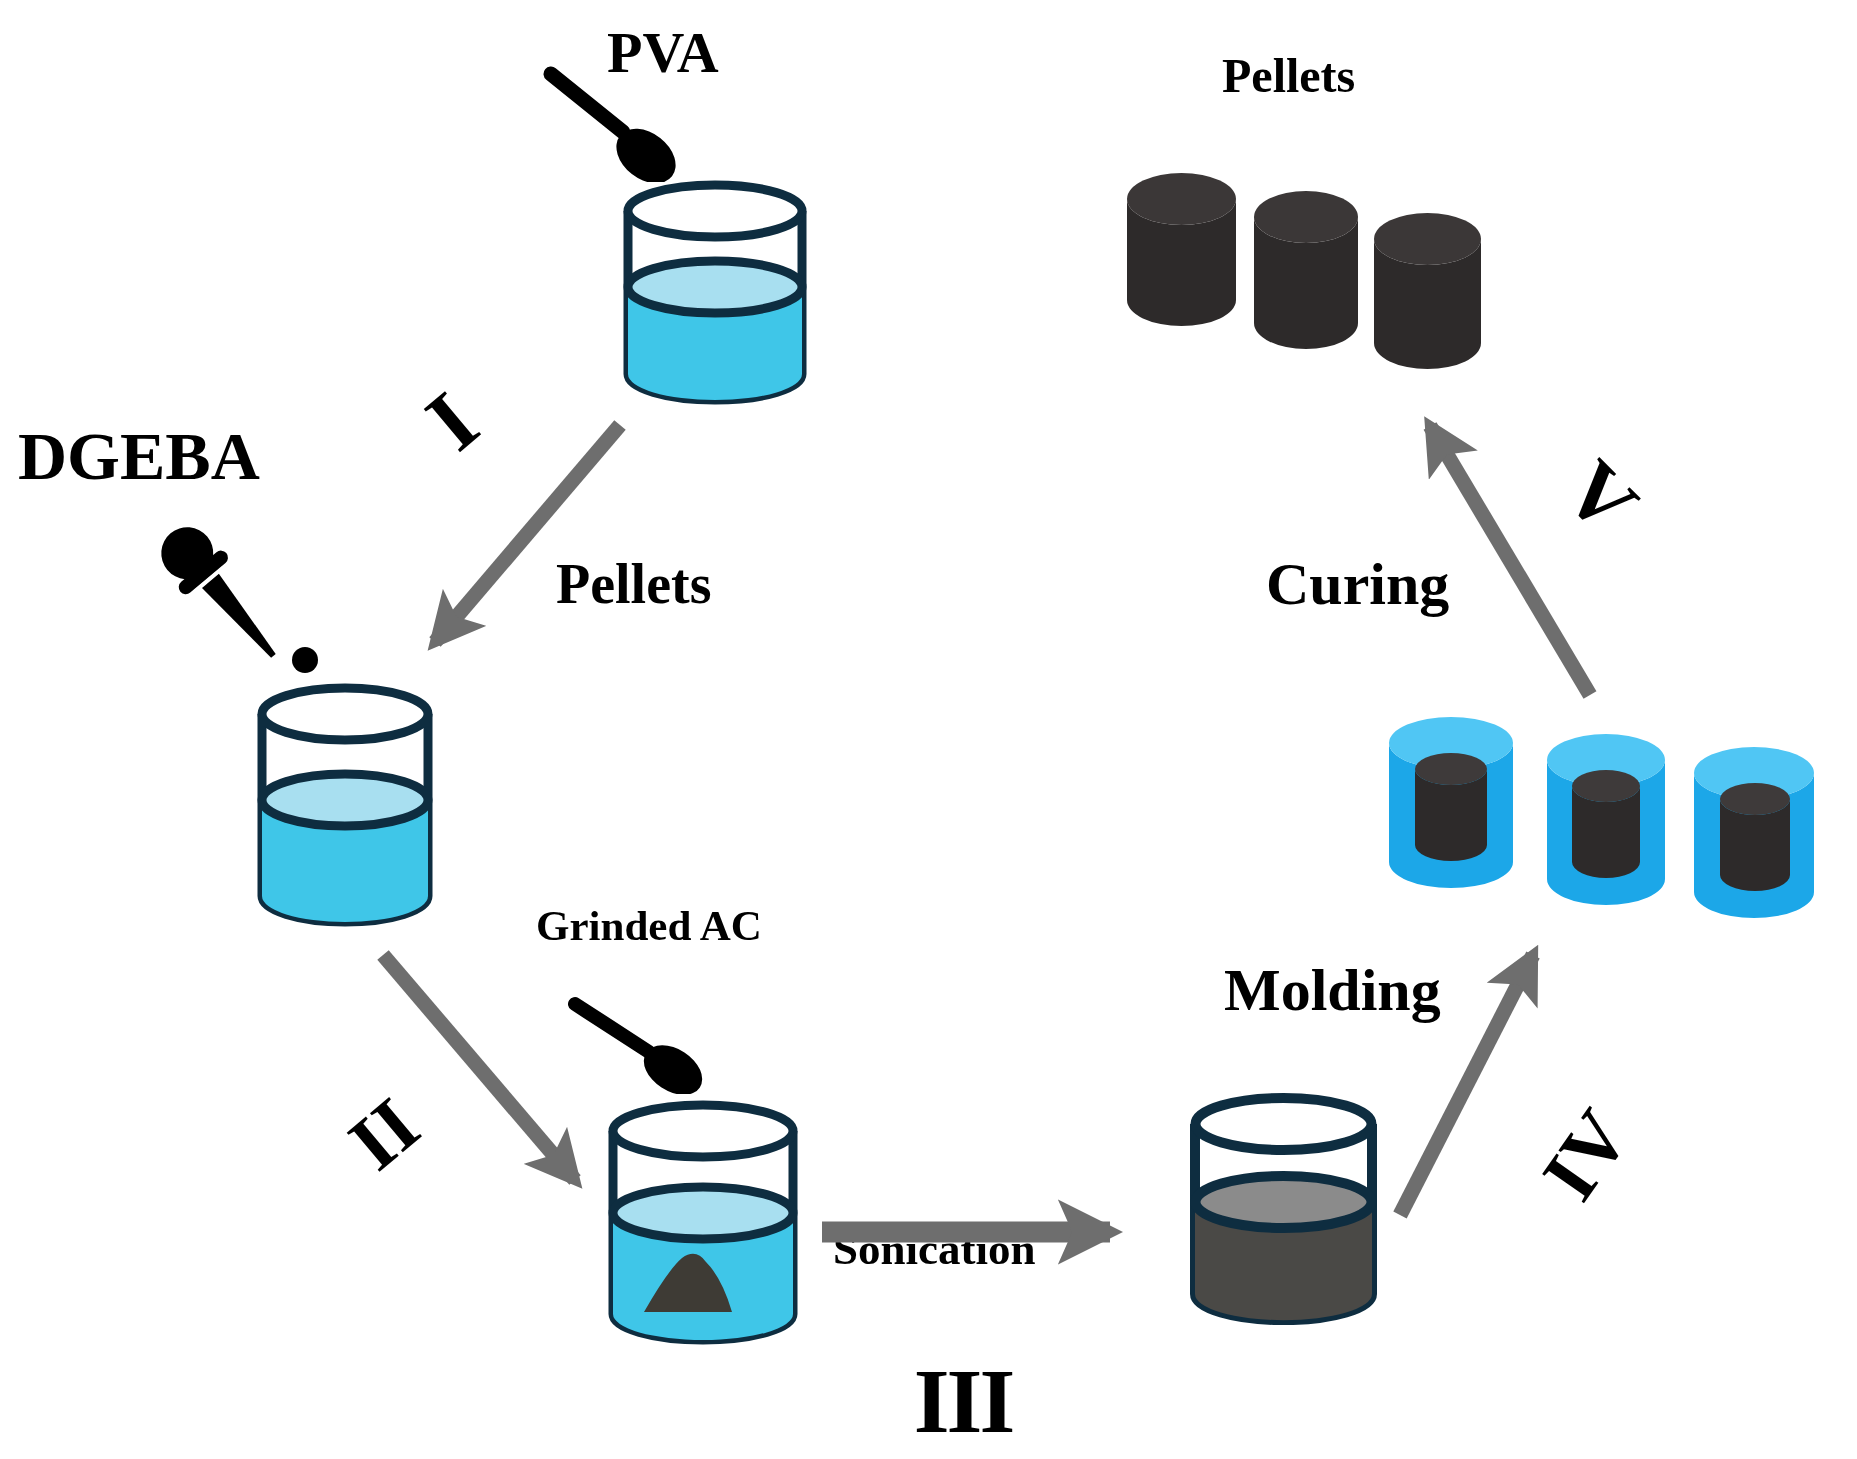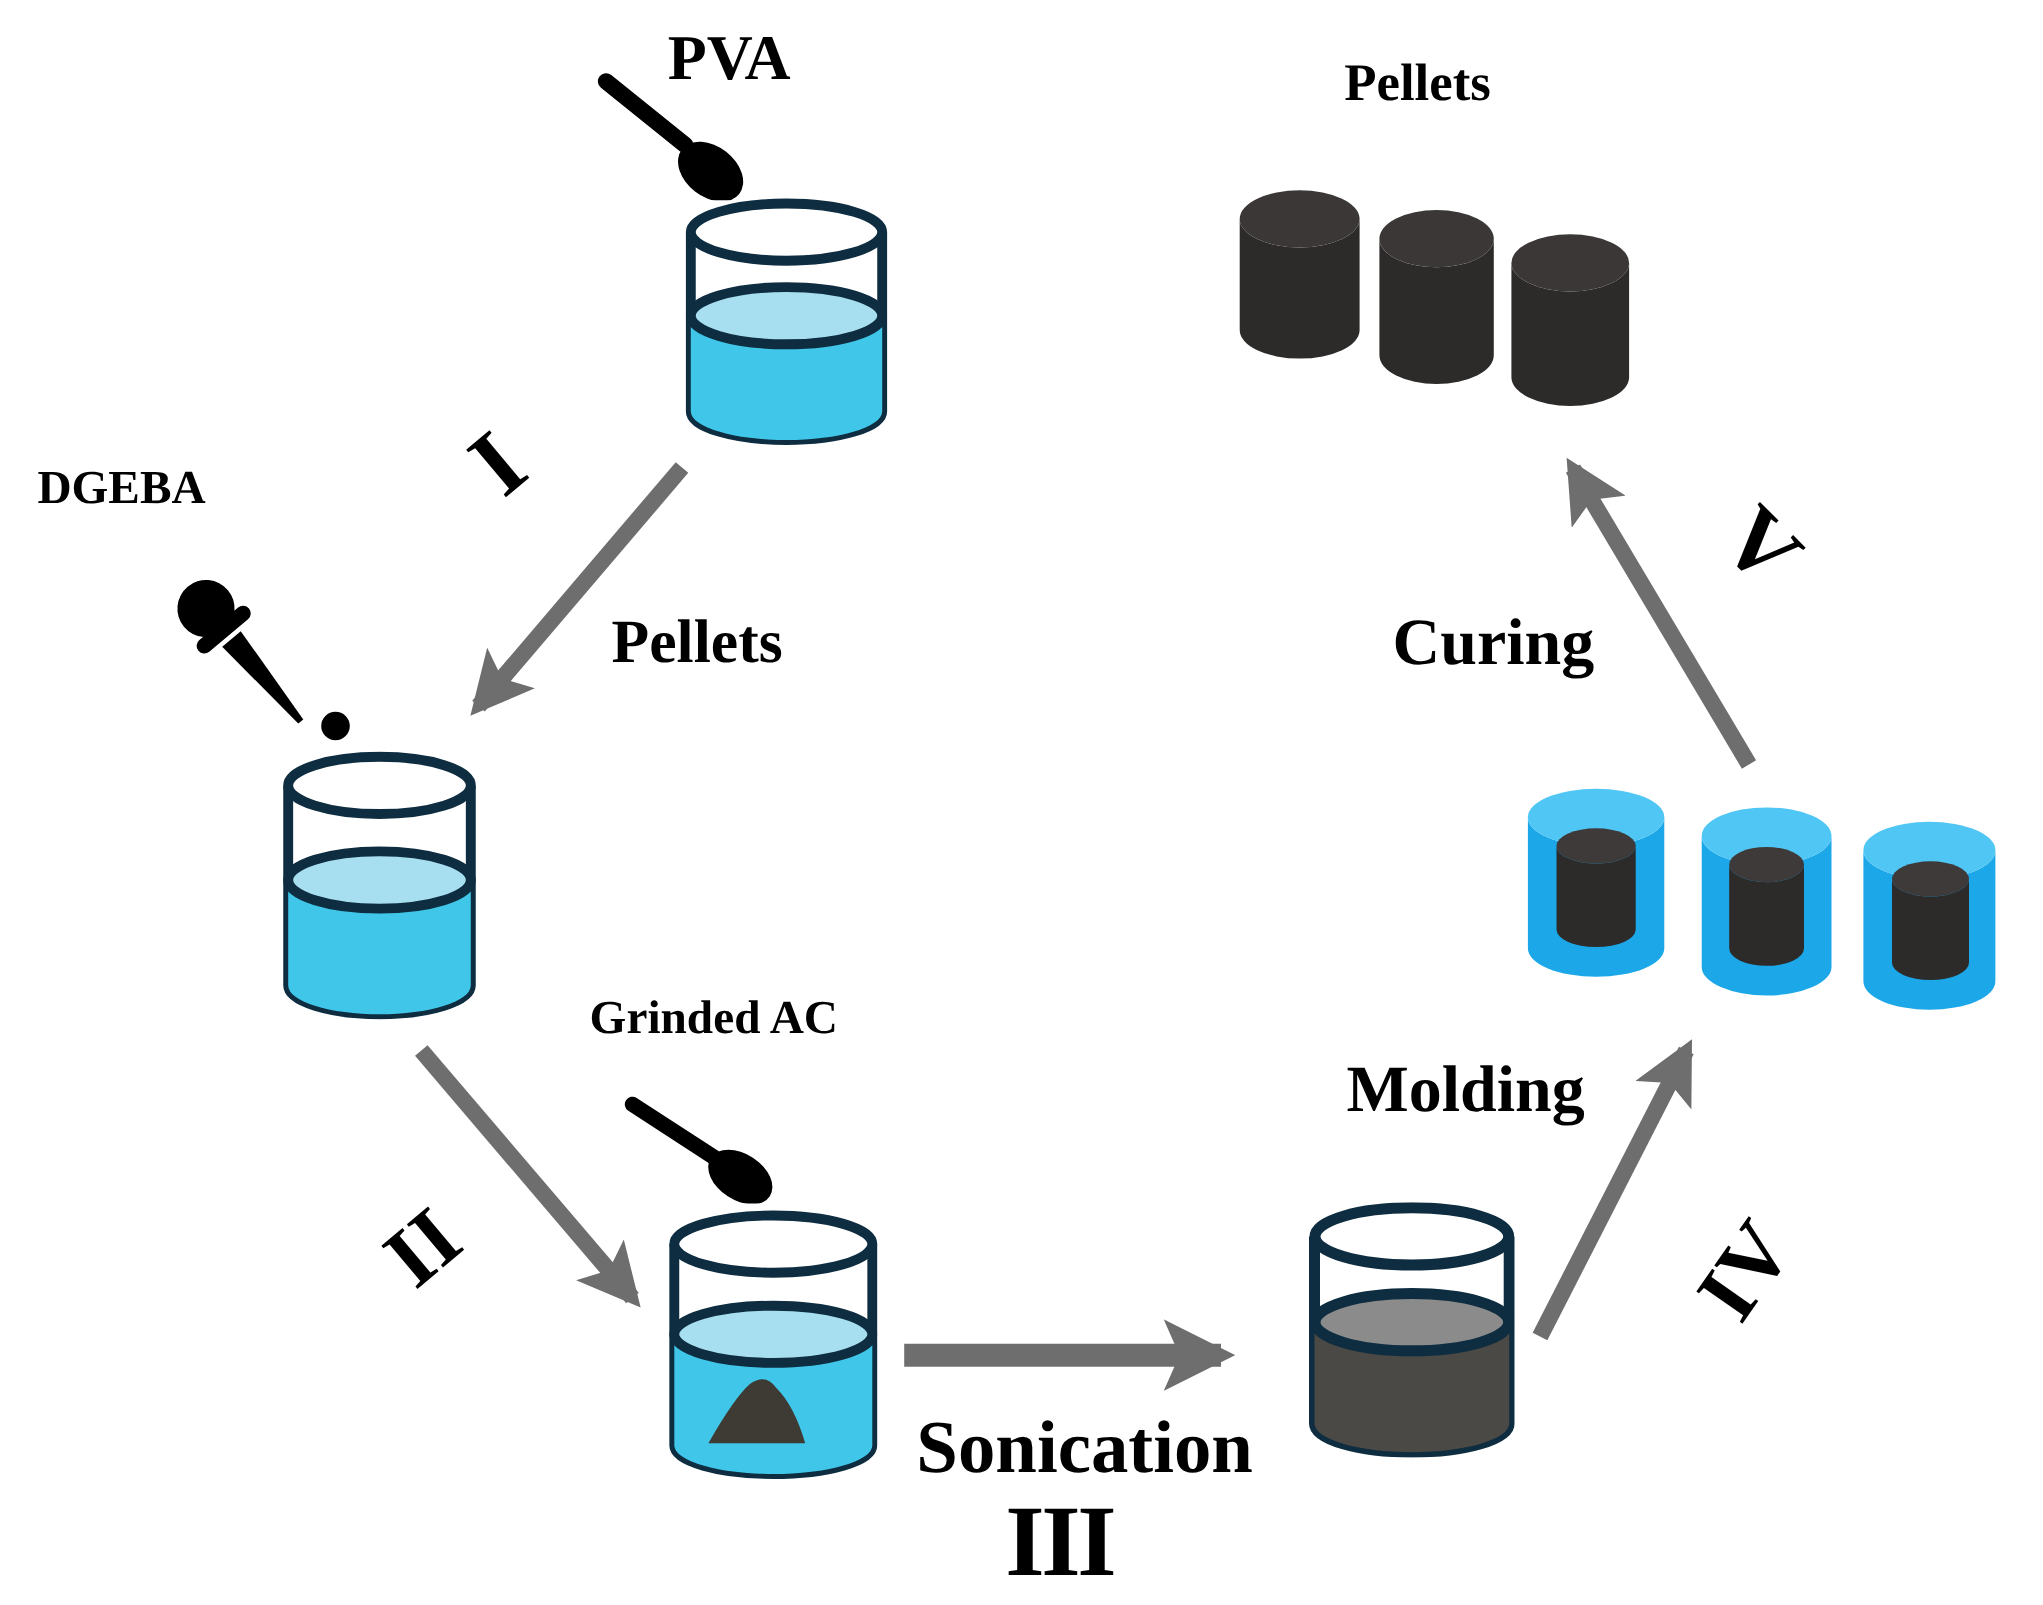--- a/index.html
+++ b/index.html
@@ -45,27 +45,27 @@
       <marker id="ah2" viewBox="0 0 10 10" refX="8" refY="5" markerWidth="3.1" markerHeight="3.1" orient="auto">
         <path d="M0 0 L10 5 L0 10 L2.2 5 Z" fill="#6e6e6e"></path>
       </marker>
     </defs>
   </svg>
 
   <div class="lbl" style="left:607px;top:24px;font-size:58px">PVA</div>
 
   <div class="solvent-box" style="left:627px;top:336px;width:176px;height:62px;font-size:52px">Solvent</div>
 
-  <div class="lbl" style="left:34px;top:422px;font-size:43px">DGEBA</div>
+  <div class="lbl" style="left:18px;top:422px;font-size:68px">DGEBA</div>
 
   <div class="lbl" style="left:556px;top:556px;font-size:56px">Pellets</div>
 
   <div class="lbl" style="left:536px;top:904px;font-size:43px">Grinded AC</div>
 
-  <div class="lbl" style="left:833px;top:1281px;font-size:68px">Sonication</div>
+  <div class="lbl" style="left:833px;top:1227px;font-size:45px">Sonication</div>
 
   <div class="lbl" style="left:1266px;top:554px;font-size:60px">Curing</div>
 
   <div class="lbl" style="left:1224px;top:960px;font-size:60px">Molding</div>
 
   <div class="lbl" style="left:1222px;top:52px;font-size:48px">Pellets</div>
 
   <div class="num center-rot" style="left:452px;top:421px;font-size:86px;transform:translate(-50%,-50%) rotate(-40deg)">I</div>
 
   <div class="num center-rot" style="left:384px;top:1134px;font-size:78px;transform:translate(-50%,-50%) rotate(-40deg)">II</div>

